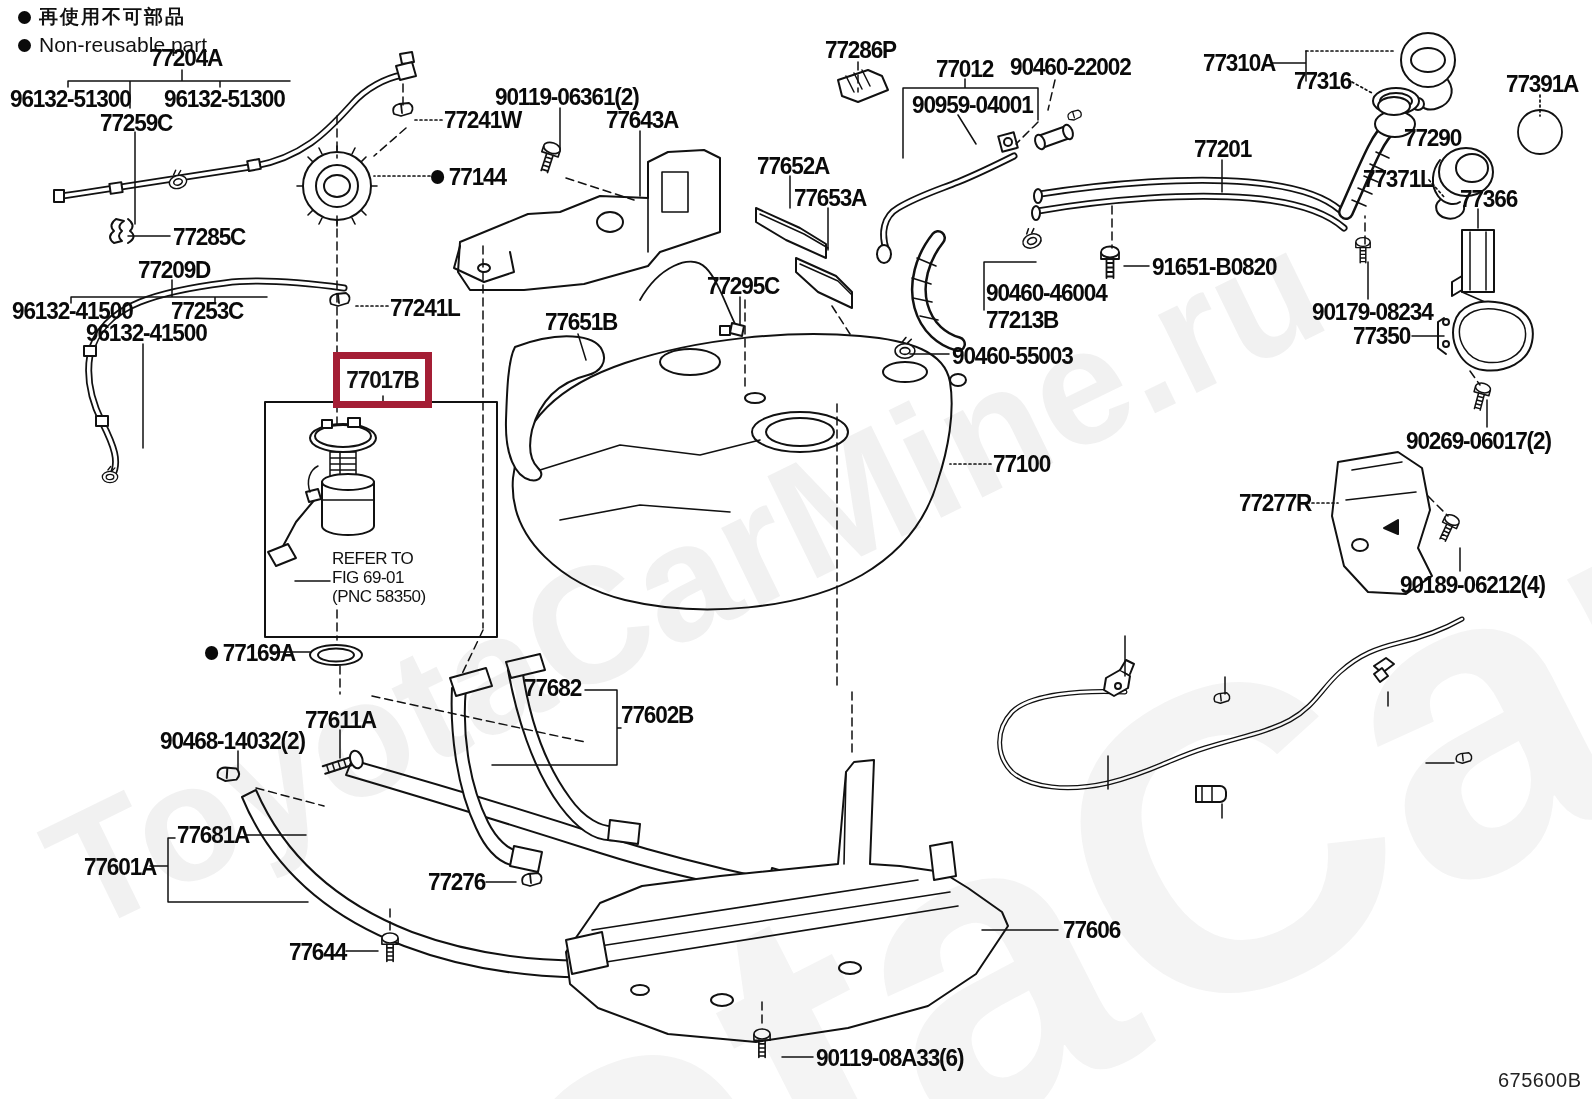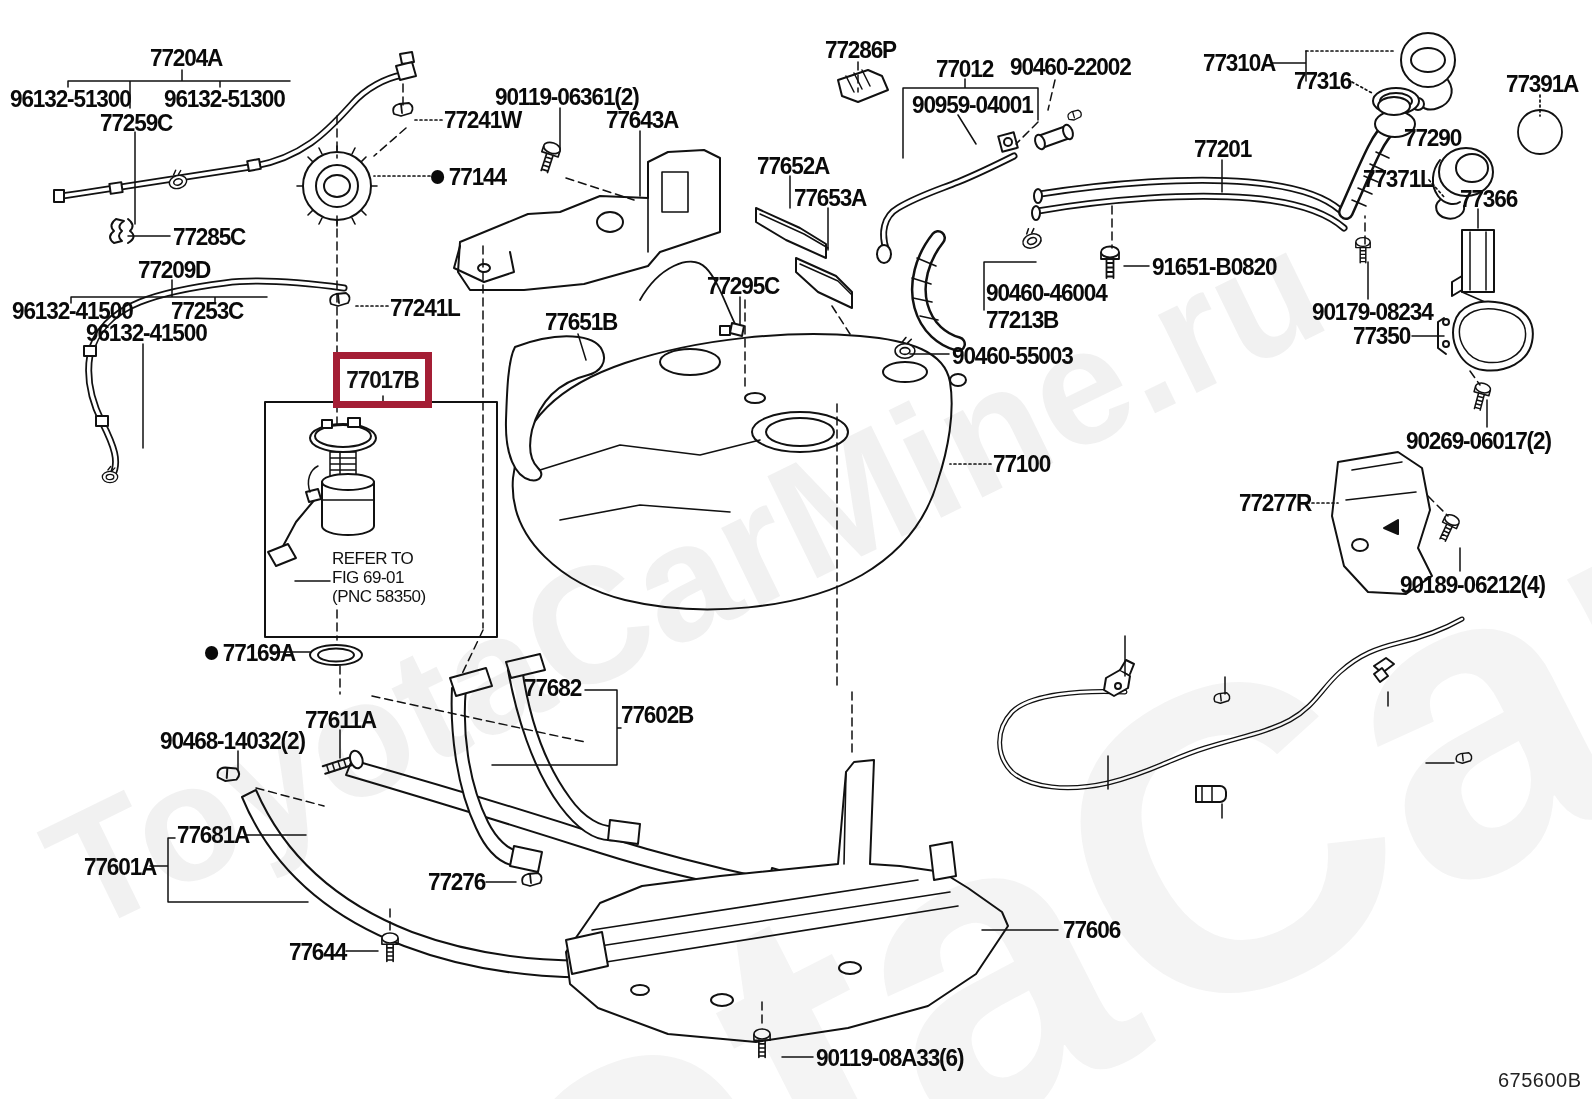--- a/index.html
+++ b/index.html
@@ -282,20 +282,30 @@
                M745,300 V390 M832,306 L850,334 M483,630 L462,674
                M337,610 V640 M340,666 V694 M372,696 L585,742
                M256,788 L324,806 M390,930 V908 M762,1002 V1028 M852,692 V756
                M1428,496 L1448,516 M1470,371 L1480,385 M1365,244 V216 M403,84 V106"></path>
     </g>
   </svg>
 
   <div class="wm wm1">ToyotaCarMine.ru</div>
   <div class="wm wm2">ToyotaCarMine.ru</div>
 
+  <div class="legend">
+    <div class="row">
+      <span class="ldot"></span>
+      <span class="ja">再使用不可部品</span>
+    </div>
+    <div class="row">
+      <span class="ldot"></span>
+      <span class="en">Non-reusable part</span>
+    </div>
+  </div>
 
   <div class="hlbox" style="border-color: rgb(164, 30, 53);">
     <span>77017B</span>
   </div>
 
   <div class="refnote">
     <div>REFER TO</div>
     <div>FIG 69-01</div>
     <div>(PNC 58350)</div>
   </div>

